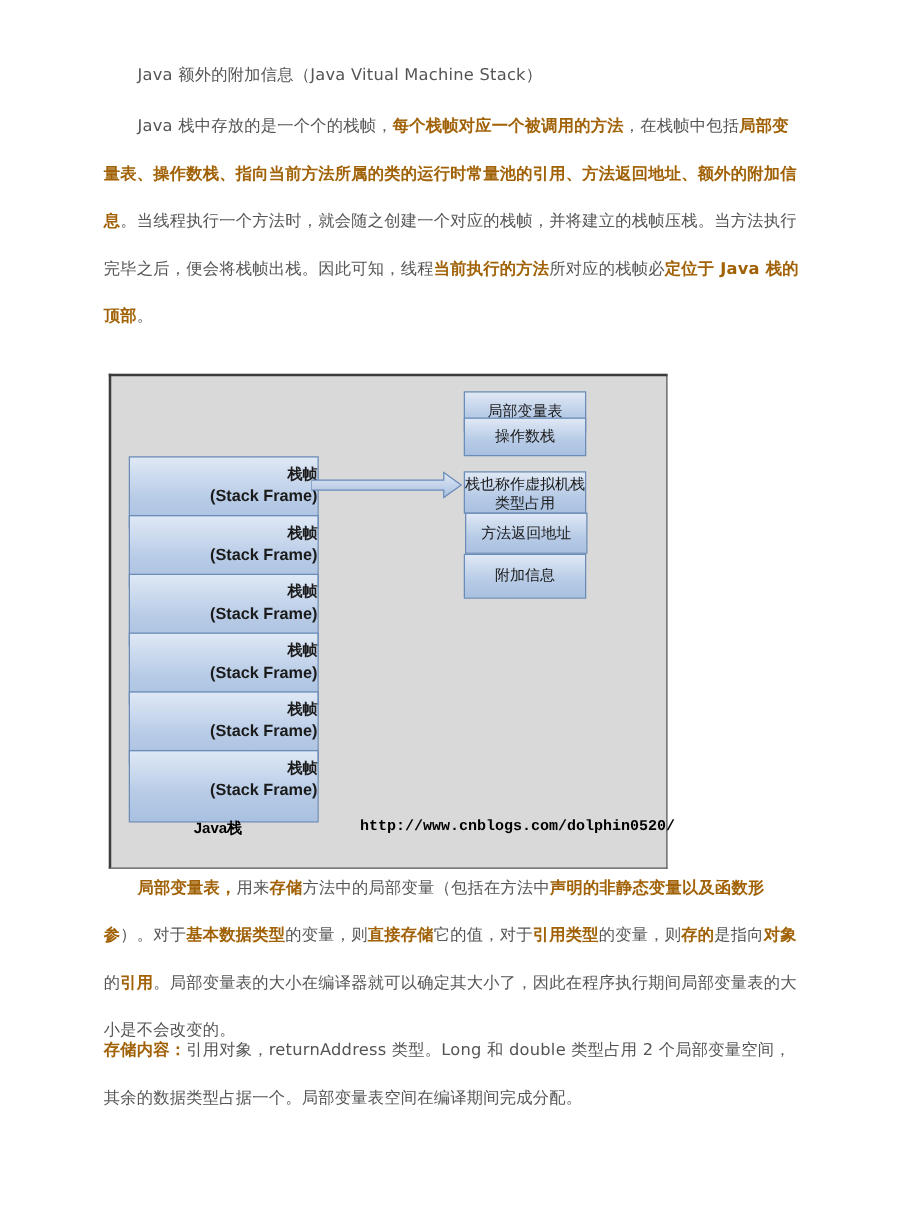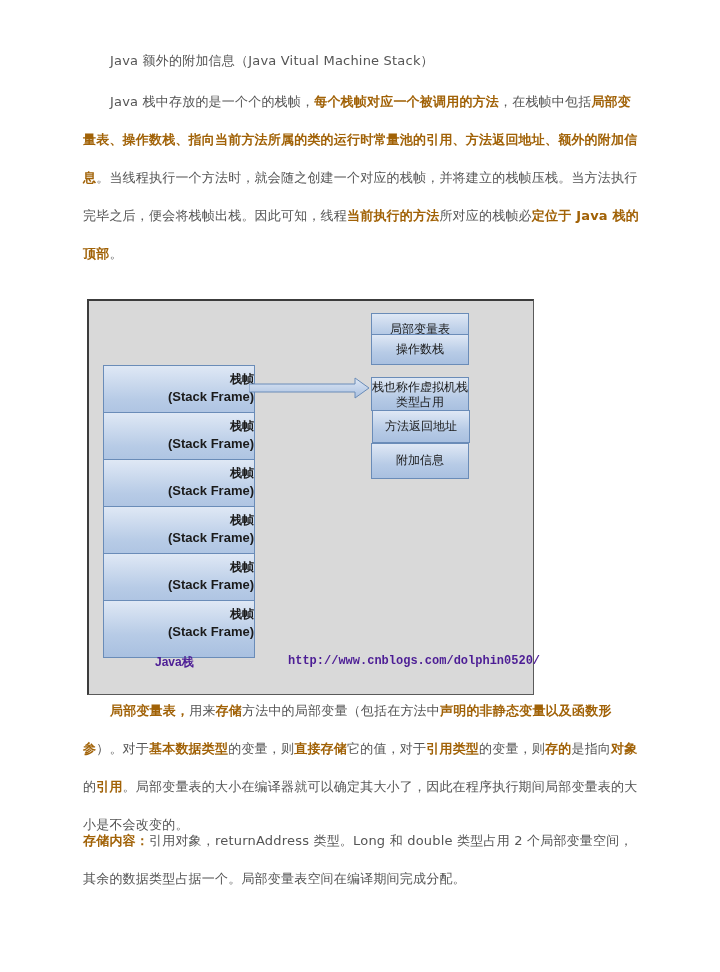--- a/index.html
+++ b/index.html
@@ -37,21 +37,21 @@
     .frame .en { font-weight: bold; }
     .rbox {
       position: absolute; width: 98px; box-sizing: border-box;
       border: 1px solid #6a8cb8;
       background: linear-gradient(#dfe8f5, #b7cbe6 60%, #a9c0e0);
       text-align: center; color: #1a1a1a; font-size: 12px;
       font-family: "Liberation Sans", sans-serif;
     }
     .arrow { position: absolute; left: 160px; top: 75px; }
     .caption {
-      position: absolute; font-weight: bold; font-size: 12px; color: #4c1d95;
+      position: absolute; font-weight: bold; font-size: 12px; color: #000000;
       font-family: "Liberation Sans", sans-serif;
     }
   </style>
 </head>
 <body>
 
 <div class="para indent" style="top:42px;">
   <span>Java</span><span class="serif"> 额外的附加信息（</span><span>Java Vitual Machine Stack</span><span class="serif">）</span>
 </div>
 

